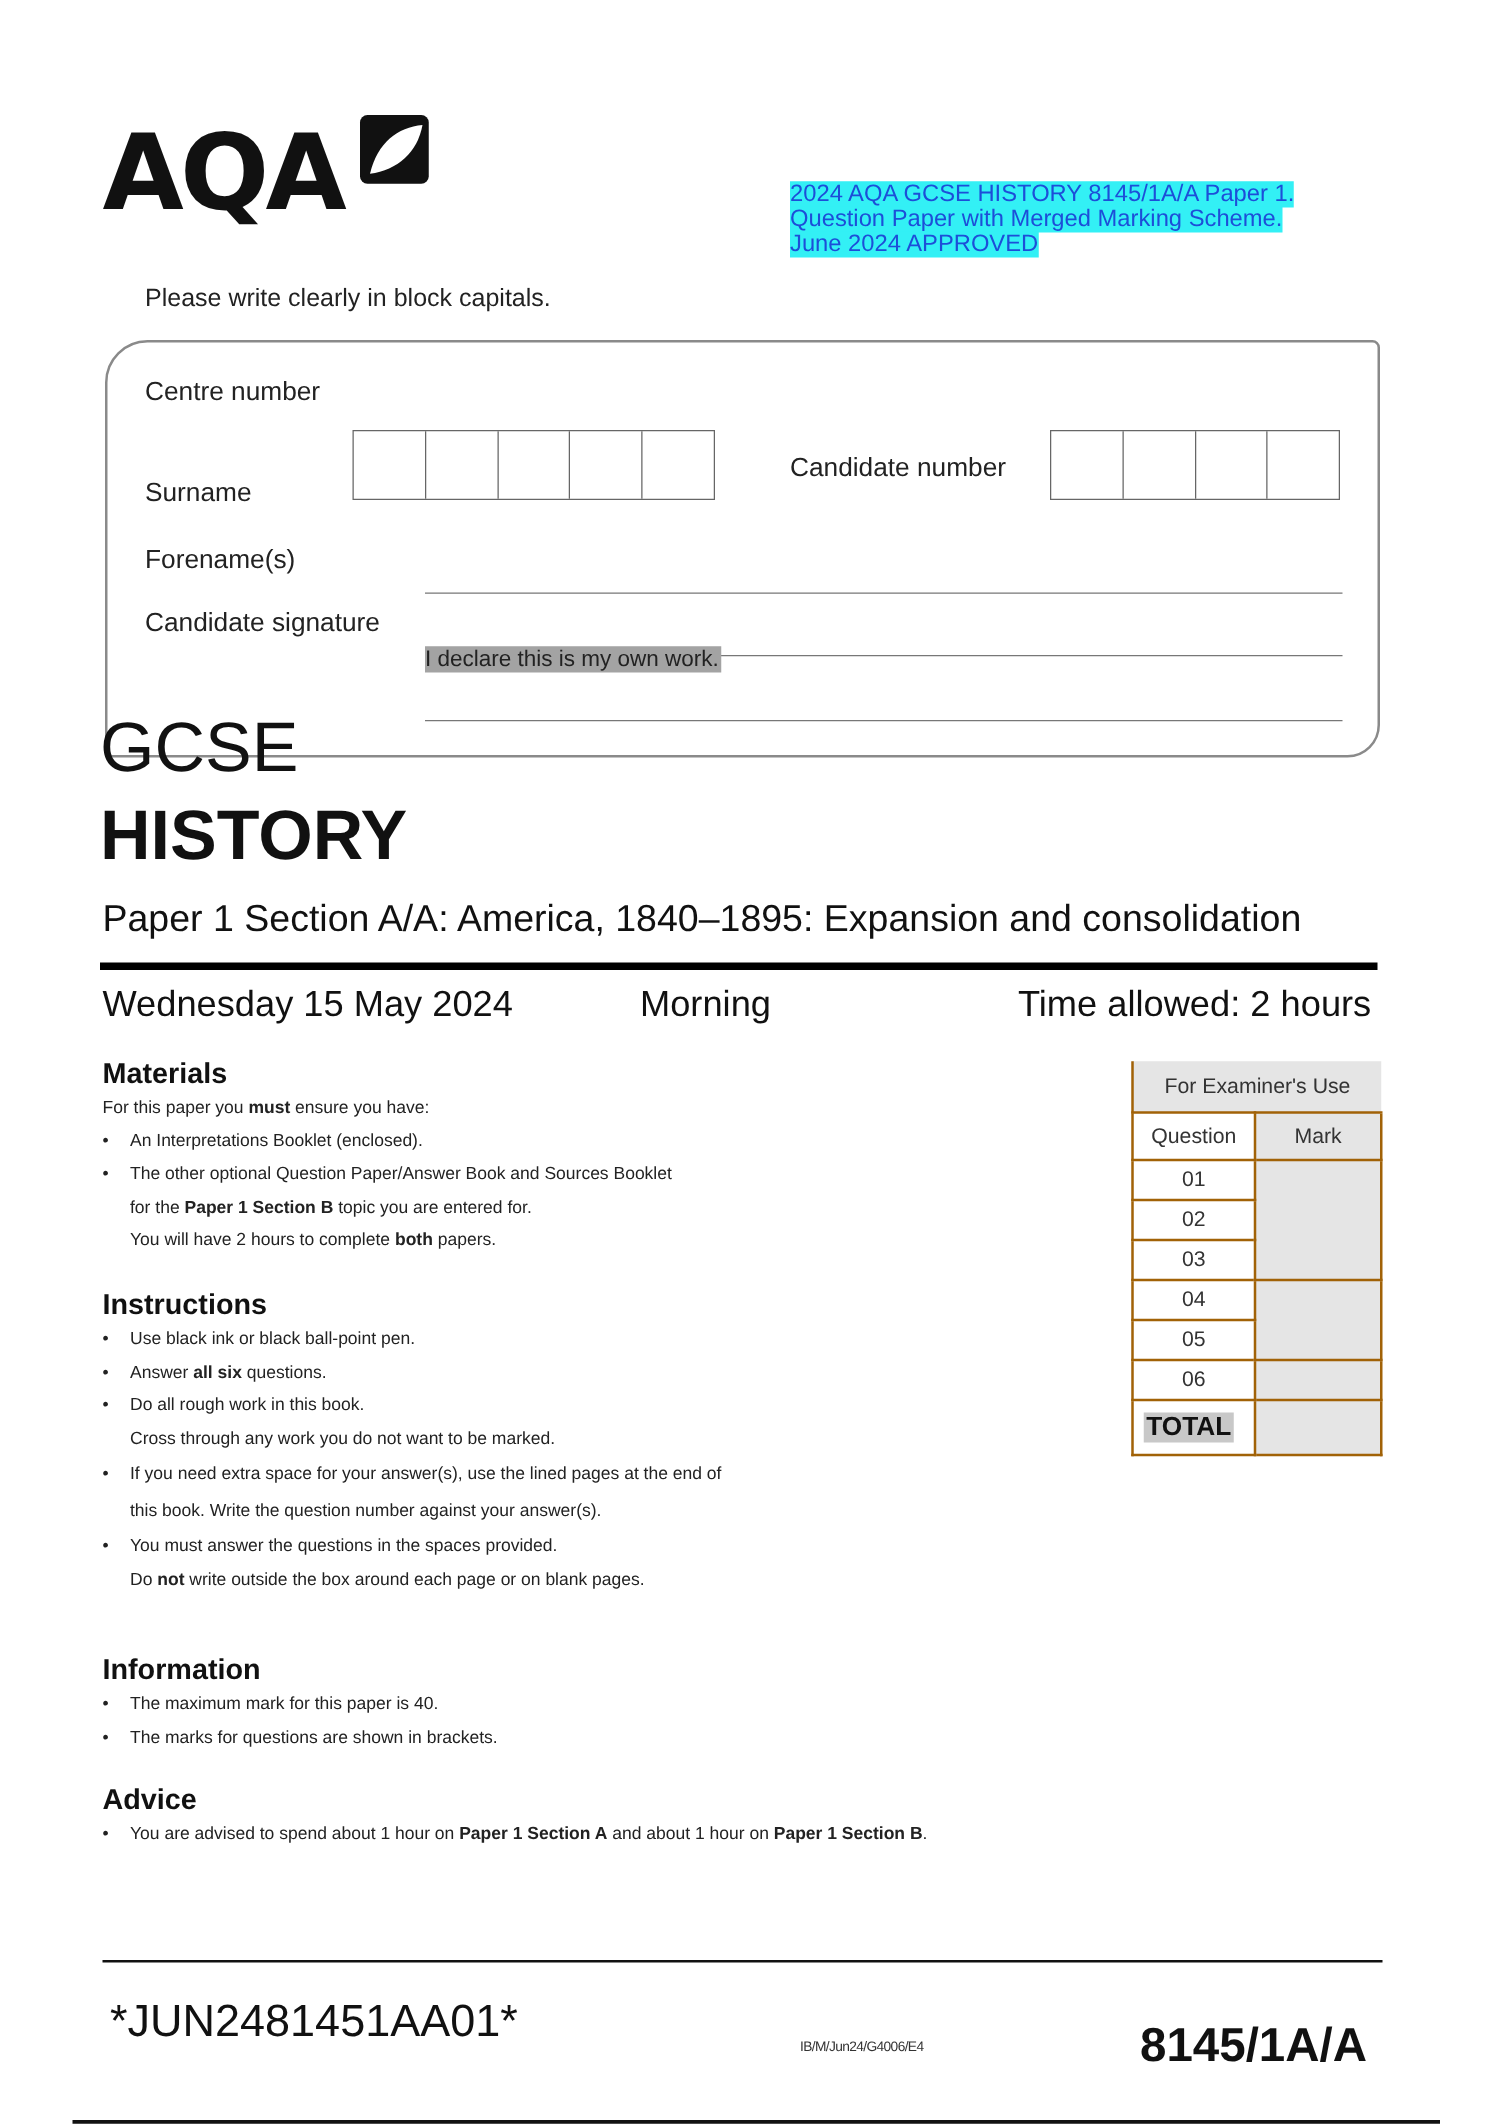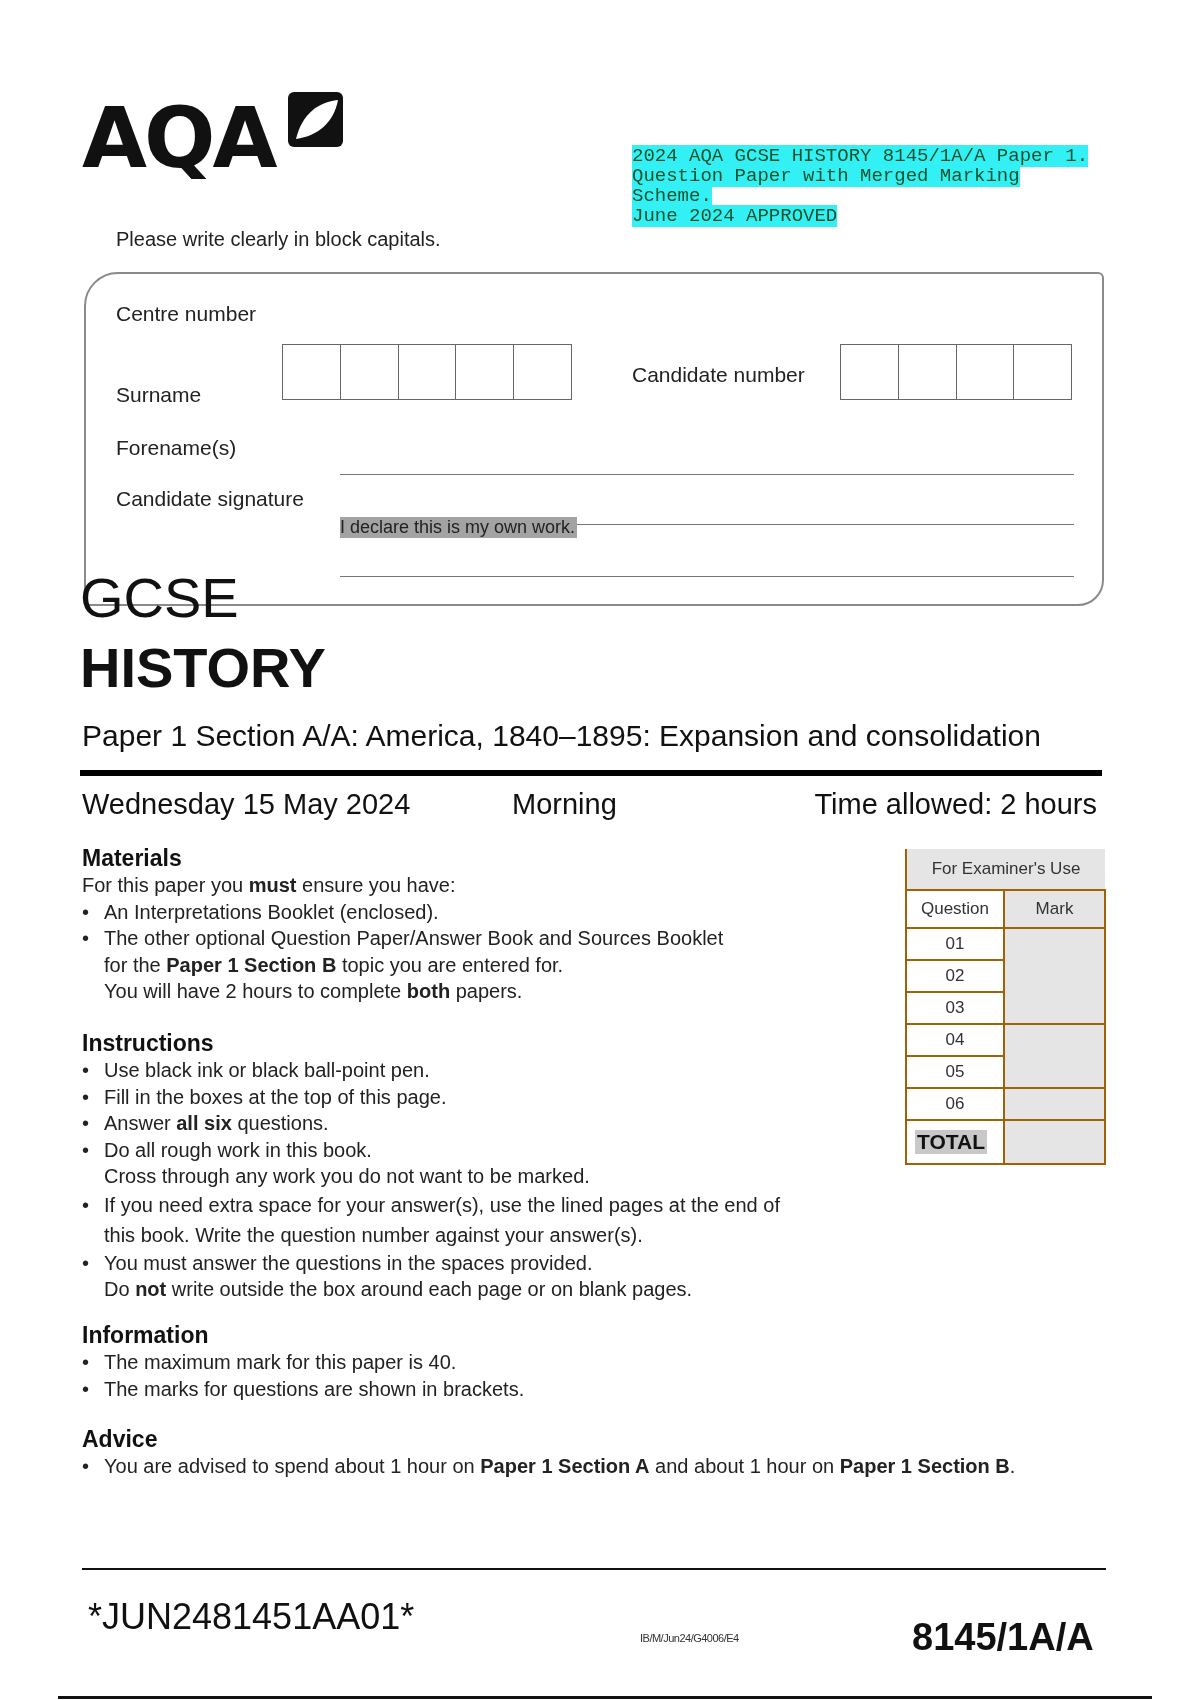--- a/index.html
+++ b/index.html
@@ -3,38 +3,38 @@
 <meta charset="utf-8">
 <style>
   html, body { margin:0; padding:0; }
   body { width:1200px; height:1700px; background:#ffffff; position:relative; overflow:hidden;
          font-family:"Liberation Sans", sans-serif; color:#111; }
   .abs { position:absolute; }
   .logo-text { left:82px; top:96px; font-family:"DejaVu Sans", sans-serif; font-weight:bold;
                font-size:84px; letter-spacing:-3px; line-height:1; color:#111; }
   .logo-mark { left:288px; top:92px; width:55px; height:55px; background:#111; border-radius:6px; overflow:hidden; }
   .logo-mark svg { display:block; }
-  .watermark { left:632px; top:146px; width:470px; font-family:Liberation Mono, monospace;
-               font-size:19px; line-height:20px; color:#14532d; }
+  .watermark { left:632px; top:146px; width:470px; font-family:Liberation Sans, sans-serif;
+               font-size:19px; line-height:20px; color:#1d4ed8; }
   .watermark span { background:#33f0f5; }
   .hint { left:116px; top:228px; font-size:20px; color:#222; }
   .formbox { left:84px; top:272px; width:1020px; height:334px; border:2px solid #8a8a8a;
              border-radius:34px 6px 26px 6px; box-sizing:border-box; }
   .flabel { font-size:21px; color:#222; }
   .digits { display:flex; border:1.5px solid #666; height:56px; box-sizing:border-box; }
   .digits div { flex:1; border-right:1.5px solid #666; }
   .digits div:last-child { border-right:none; }
   .line { height:0; border-top:1.5px solid #777; }
   .gcse { left:80px; top:570px; font-size:56px; line-height:1; color:#111; }
   .history { left:80px; top:640px; font-size:56px; font-weight:bold; line-height:1; }
   .subtitle { left:82px; top:719px; font-size:30px; color:#111; }
   .thickrule { left:80px; top:770px; width:1022px; height:6px; background:#000; }
   .daterow { top:788px; font-size:29px; color:#111; }
   .sec-h { font-size:23px; font-weight:bold; }
-  .body-t { font-size:20px; line-height:26.5px; color:#222; }
+  .body-t { font-size:14px; line-height:26.5px; color:#222; }
   ul.bl { list-style:none; margin:0; padding:0; }
   ul.bl li { position:relative; padding-left:22px; }
   ul.bl li::before { content:"•"; position:absolute; left:0; top:0; }
   .extable { left:905px; top:849px; width:201px; border-collapse:collapse; font-size:17px; color:#333; }
   .extable td { border:2px solid #a16207; text-align:center; height:30px; padding:0; }
   .grey { background:#e5e5e5; }
   .total-lbl { display:inline-block; background:#c8c8c8; font-weight:bold; font-size:21px; color:#111; padding:0 2px; }
   .footrule { left:82px; top:1568px; width:1024px; height:2px; background:#111; }
   .code { left:88px; top:1596px; font-size:36px; color:#111; }
   .ref { left:640px; top:1632px; font-size:11px; color:#333; letter-spacing:-0.5px; }
@@ -103,21 +103,20 @@
         <span>You will have 2 hours to complete </span><b>both</b><span> papers.</span>
       </li>
     </ul>
   </div>
 </div>
 
 <div class="abs" style="left:82px;top:1030px;width:830px;">
   <div class="sec-h">Instructions</div>
   <ul class="bl body-t">
     <li>Use black ink or black ball-point pen.</li>
-    <li>Fill in the boxes at the top of this page.</li>
     <li><span>Answer </span><b>all six</b><span> questions.</span></li>
     <li><span>Do all rough work in this book.</span><br><span>Cross through any work you do not want to be marked.</span></li>
     <li style="line-height:30px;"><span>If you need extra space for your answer(s), use the lined pages at the end of</span><br><span>this book. Write the question number against your answer(s).</span></li>
     <li><span>You must answer the questions in the spaces provided.</span><br><span>Do </span><b>not</b><span> write outside the box around each page or on blank pages.</span></li>
   </ul>
 </div>
 
 <div class="abs" style="left:82px;top:1322px;width:800px;">
   <div class="sec-h">Information</div>
   <ul class="bl body-t">

